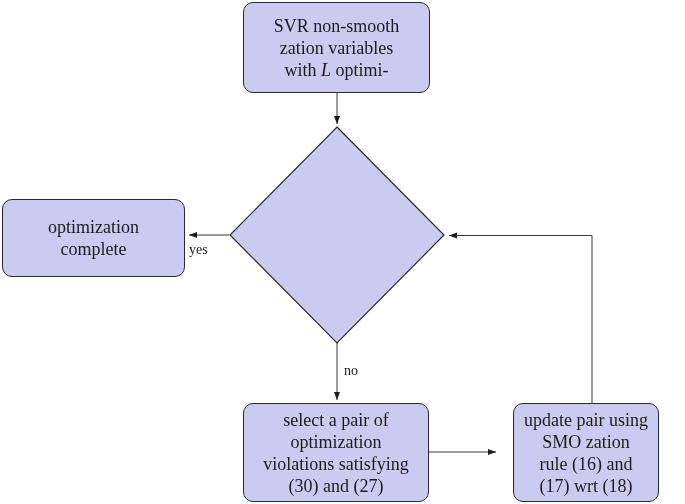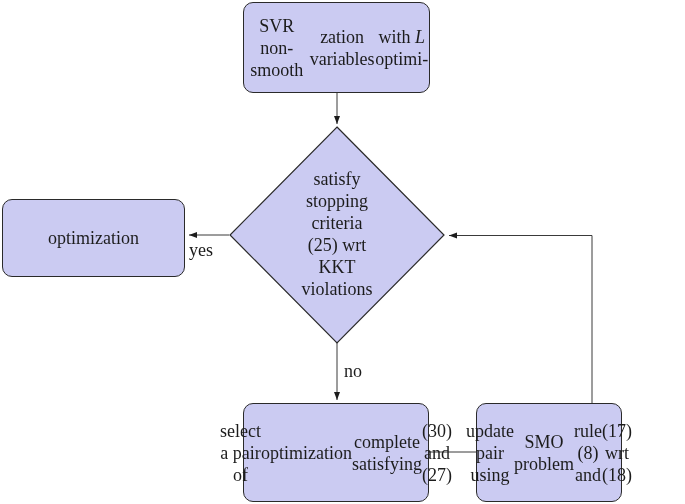--- a/index.html
+++ b/index.html
@@ -32,38 +32,38 @@
     stroke: var(--node-border, #2a2a2a);
     stroke-width: 1.2;
   }
   .node {
     position: absolute;
     box-sizing: border-box;
     background: var(--node-fill, #cbcbf2);
     border: 1.2px solid var(--node-border, #2a2a2a);
     border-radius: 10px;
     display: flex;
-    flex-direction: row;
+    flex-direction: column;
     align-items: center;
     justify-content: center;
     text-align: center;
     font-size: 18px;
     line-height: 22px;
     z-index: 1;
   }
   .diamond-text {
     position: absolute;
     text-align: center;
     font-size: 18px;
     line-height: 22px;
     z-index: 1;
   }
   .edge-label {
     position: absolute;
-    font-size: 18px;
+    font-size: 14px;
     line-height: 20px;
     z-index: 1;
   }
   .it { font-style: italic; }
 </style>
 </head>
 <body>
 
 <div class="canvas">
 
@@ -80,44 +80,37 @@
     <path class="edge" d="M429,452 L496,452" marker-end="url(#arrow)"></path>
     <path class="edge" d="M592,403 L592,235.5 L449,235.5" marker-end="url(#arrow)"></path>
   </svg>
 
   <div class="node" style="left:243px; top:2px; width:187px; height:91px;">
     <div>SVR non-smooth</div>
     <div>zation variables</div>
     <div><span>with </span><span class="it">L</span><span> optimi-</span></div>
   </div>
 
-  <div class="diamond-text" style="left:257px; top:168px; width:160px;">
-    <div>satisfy</div>
-    <div>stopping</div>
-    <div>criteria</div>
-    <div>(25) wrt</div>
-    <div>KKT</div>
-    <div>violations</div>
-  </div>
 
   <div class="node" style="left:2px; top:199px; width:183px; height:78px;">
     <div>optimization</div>
+    <div>complete</div>
   </div>
 
   <div class="node" style="left:243px; top:403px; width:186px; height:99px;">
     <div>select a pair of</div>
     <div>optimization</div>
-    <div>complete satisfying</div>
+    <div>violations satisfying</div>
     <div>(30) and (27)</div>
   </div>
 
-  <div class="node" style="left:476px; top:403px; width:146px; height:99px;">
+  <div class="node" style="left:513px; top:403px; width:146px; height:99px;">
     <div>update pair using</div>
-    <div>SMO problem</div>
-    <div>rule (8) and</div>
+    <div>SMO zation</div>
+    <div>rule (16) and</div>
     <div>(17) wrt (18)</div>
   </div>
 
   <div class="edge-label" style="left:189px; top:240px;">yes</div>
 
   <div class="edge-label" style="left:344px; top:361px;font-family:Liberation Serif, serif;">no</div>
 
 </div>
 
 </body></html>

